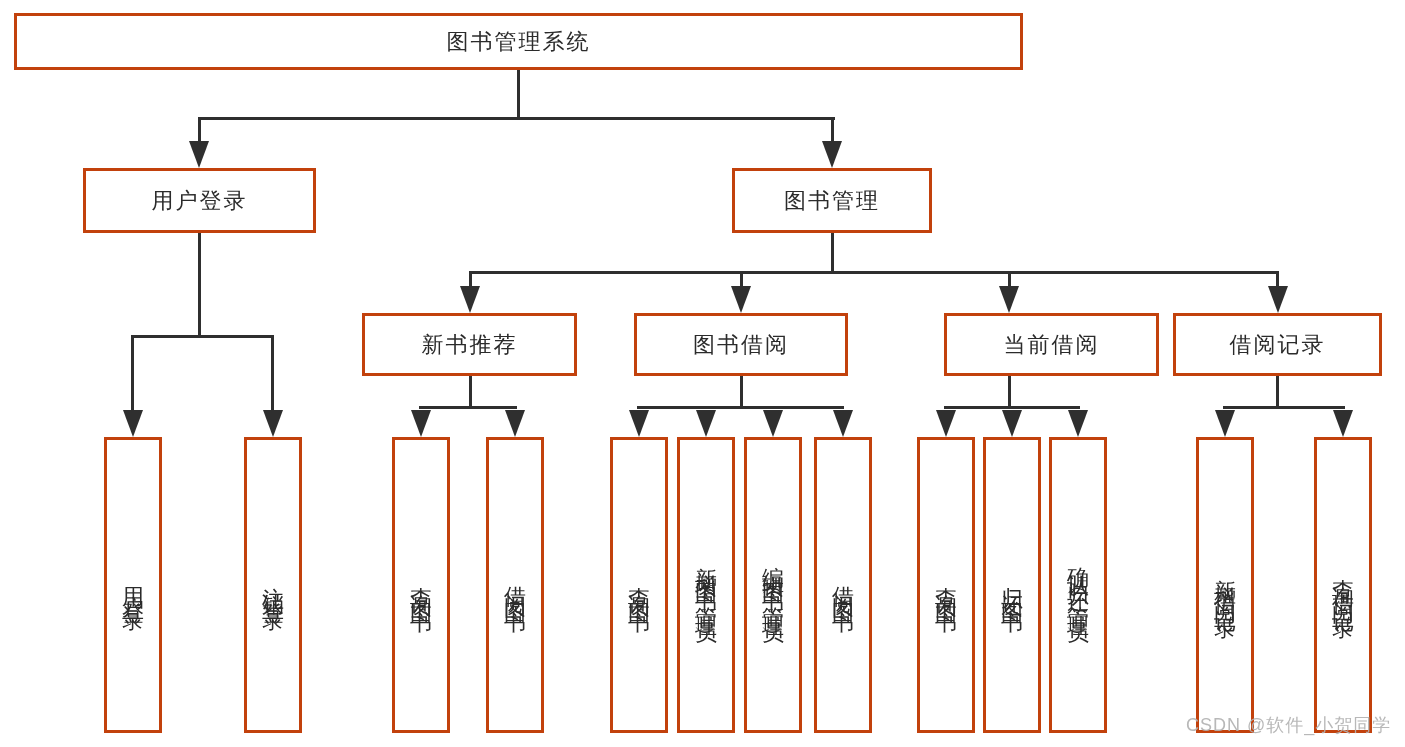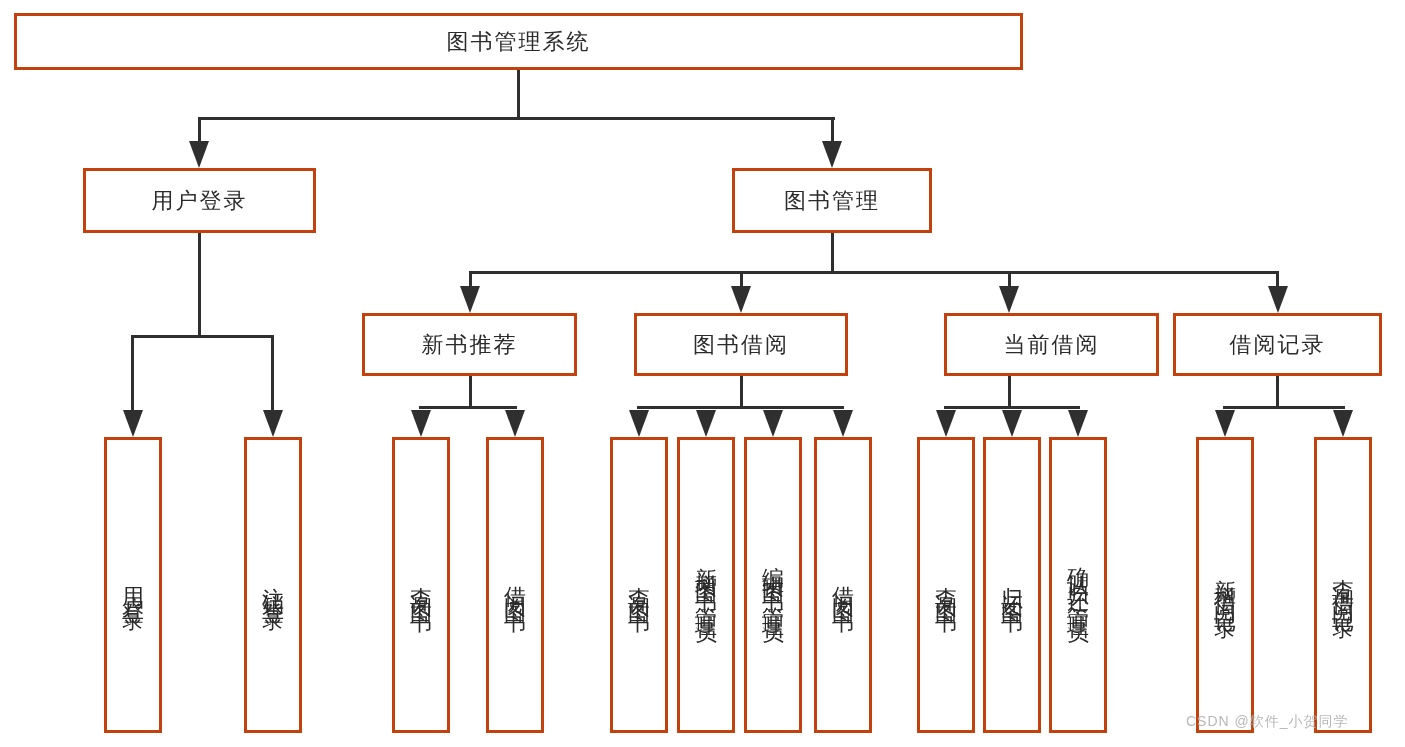--- a/index.html
+++ b/index.html
@@ -17,21 +17,21 @@
   }
   .hl{position:absolute;height:3px;background:#2f2f2f;}
   .vl{position:absolute;width:3px;background:#2f2f2f;}
   .ar{
     position:absolute;width:0;height:0;
     border-left:10px solid transparent;border-right:10px solid transparent;
     border-top:27px solid #2f2f2f;
   }
   .watermark{
     position:absolute;left:1186px;top:713px;z-index:5;
-    font-size:14px;letter-spacing:1px;color:rgba(178,178,178,0.92);white-space:nowrap;
+    font-size:18px;letter-spacing:1px;color:rgba(178,178,178,0.92);white-space:nowrap;
   }
 </style>
 </head>
 <body>
 
 <div class="canvas">
 
   <div class="vl" style="left:517px;top:70px;height:49px;"></div>
   <div class="hl" style="left:198px;top:117px;width:637px;"></div>
   <div class="vl" style="left:198px;top:117px;height:27px;"></div>

